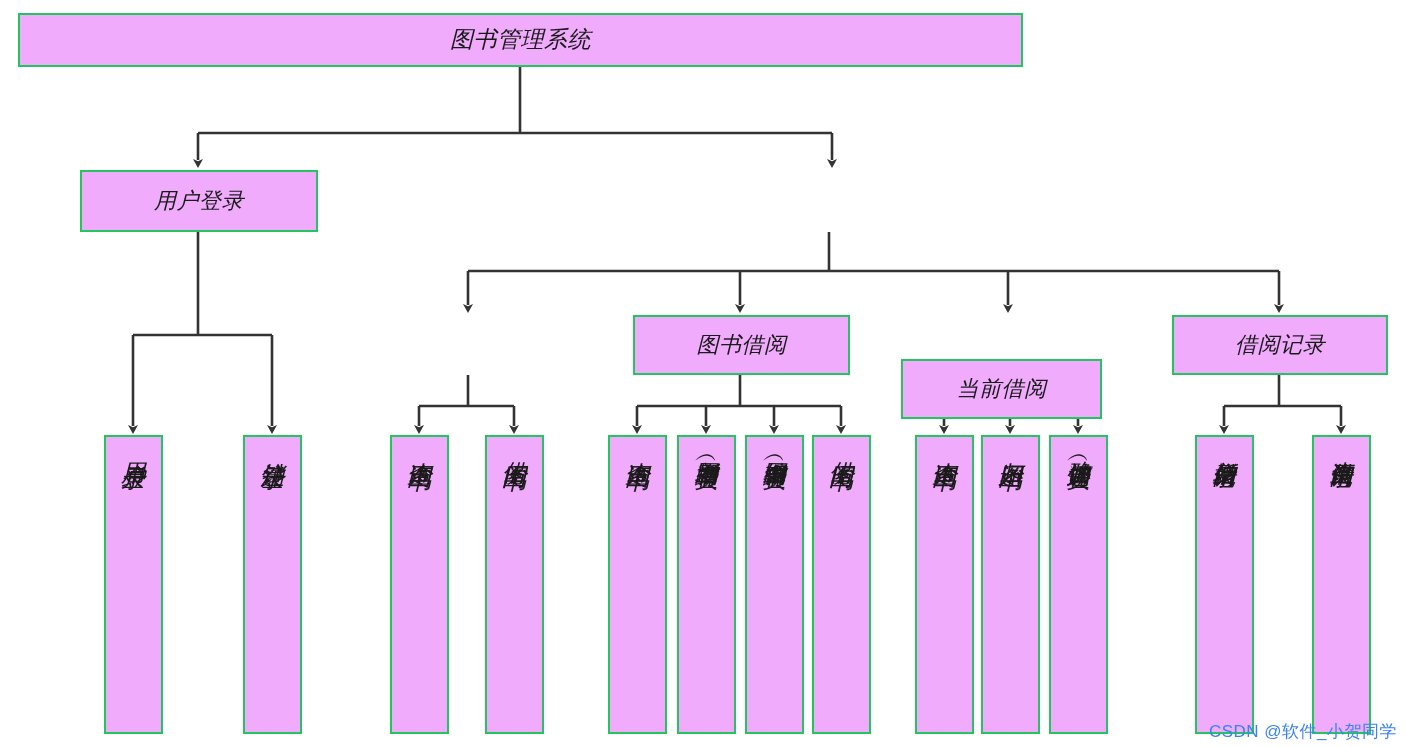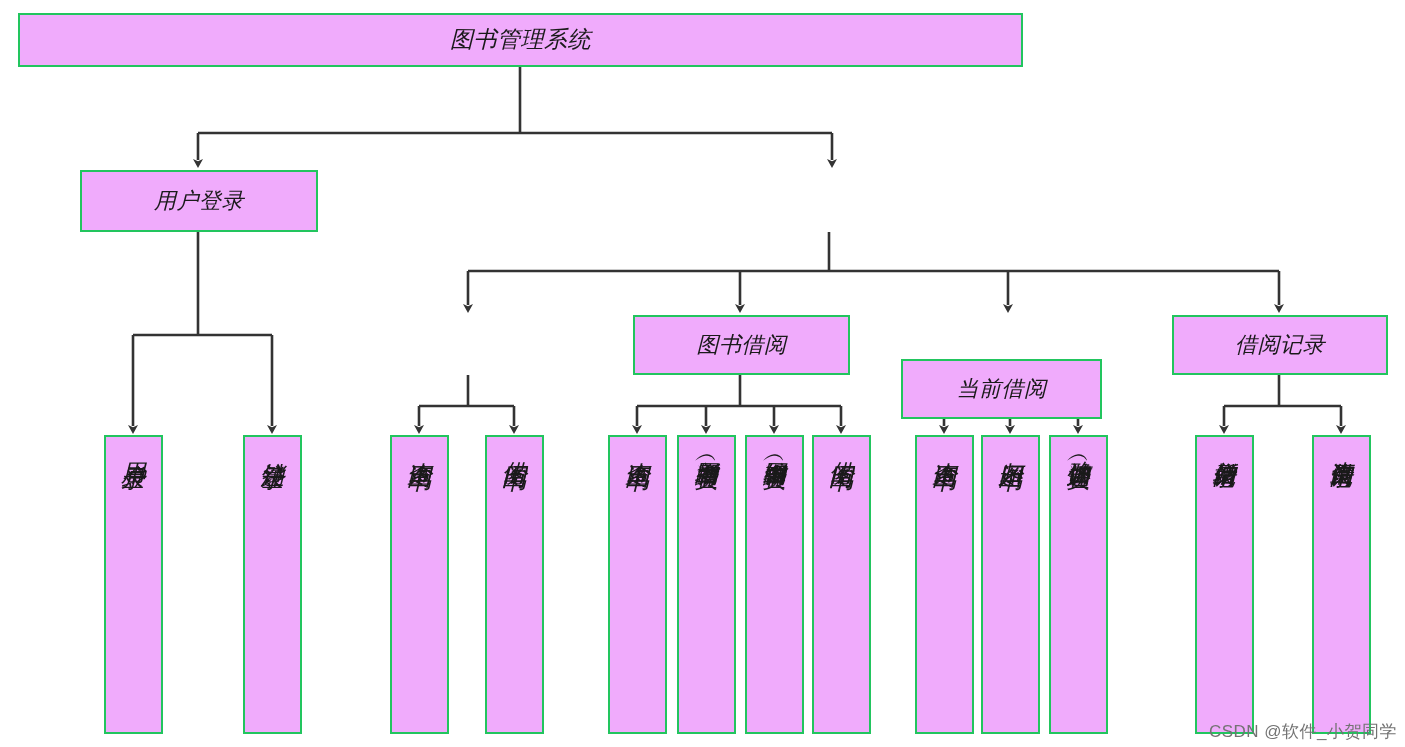--- a/index.html
+++ b/index.html
@@ -68,21 +68,21 @@
   }
   .node.v.tall-text .node-label {
     font-size: 23px;
     letter-spacing: 1px;
   }
   #watermark {
     position: absolute;
     right: 8px;
     bottom: 4px;
     font-size: 17px;
-    color: #737373;
+    color: #3b82f6;
     z-index: 5;
     white-space: nowrap;
     letter-spacing: 0.5px;
   }
 </style>
 </head>
 <body>
 
 <div id="diagram-root">
 

